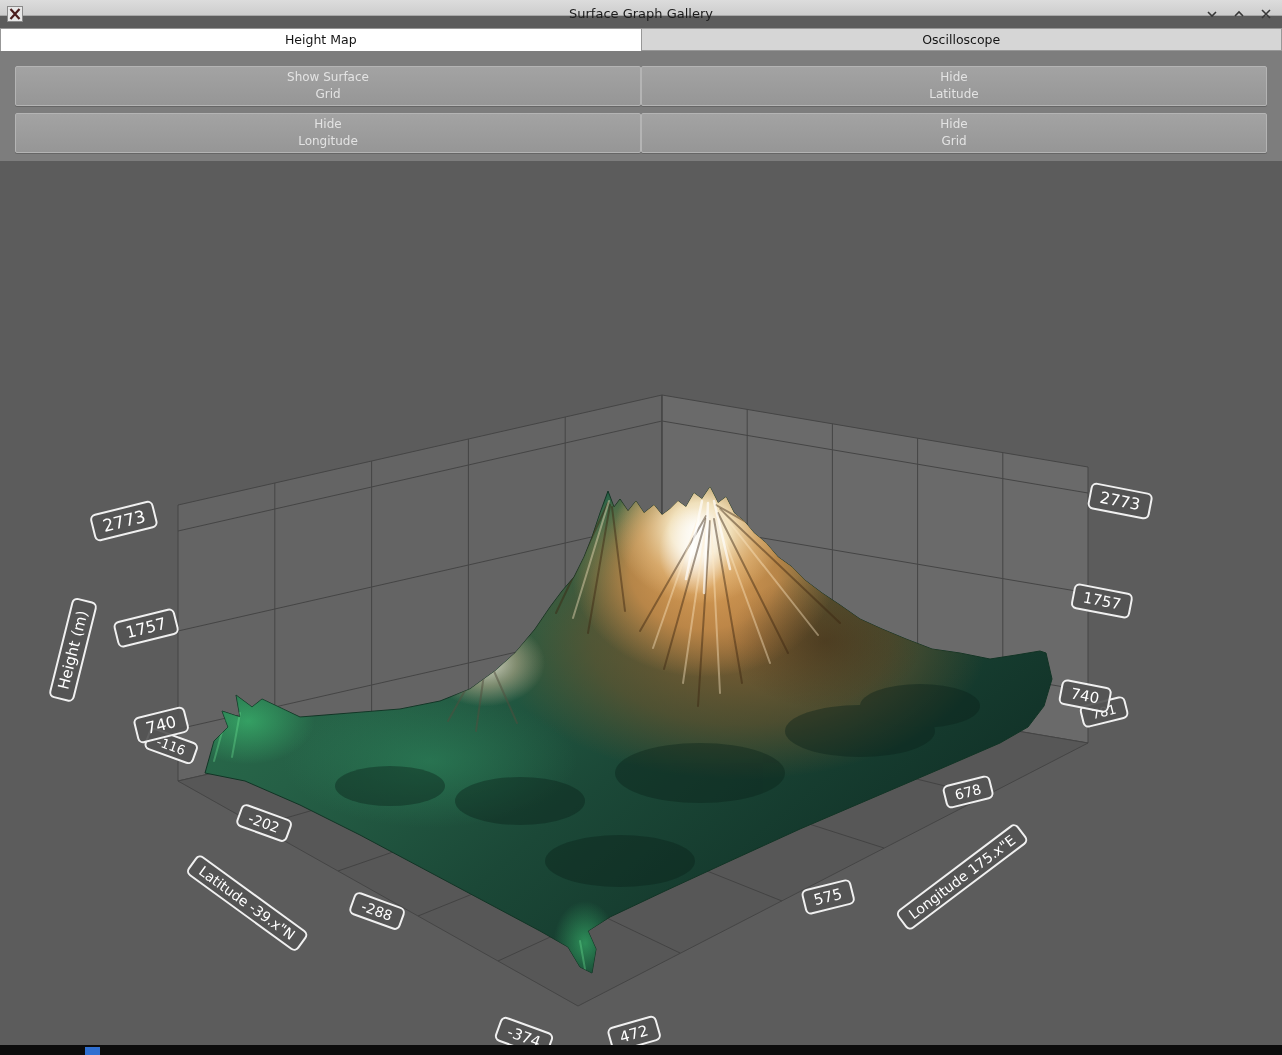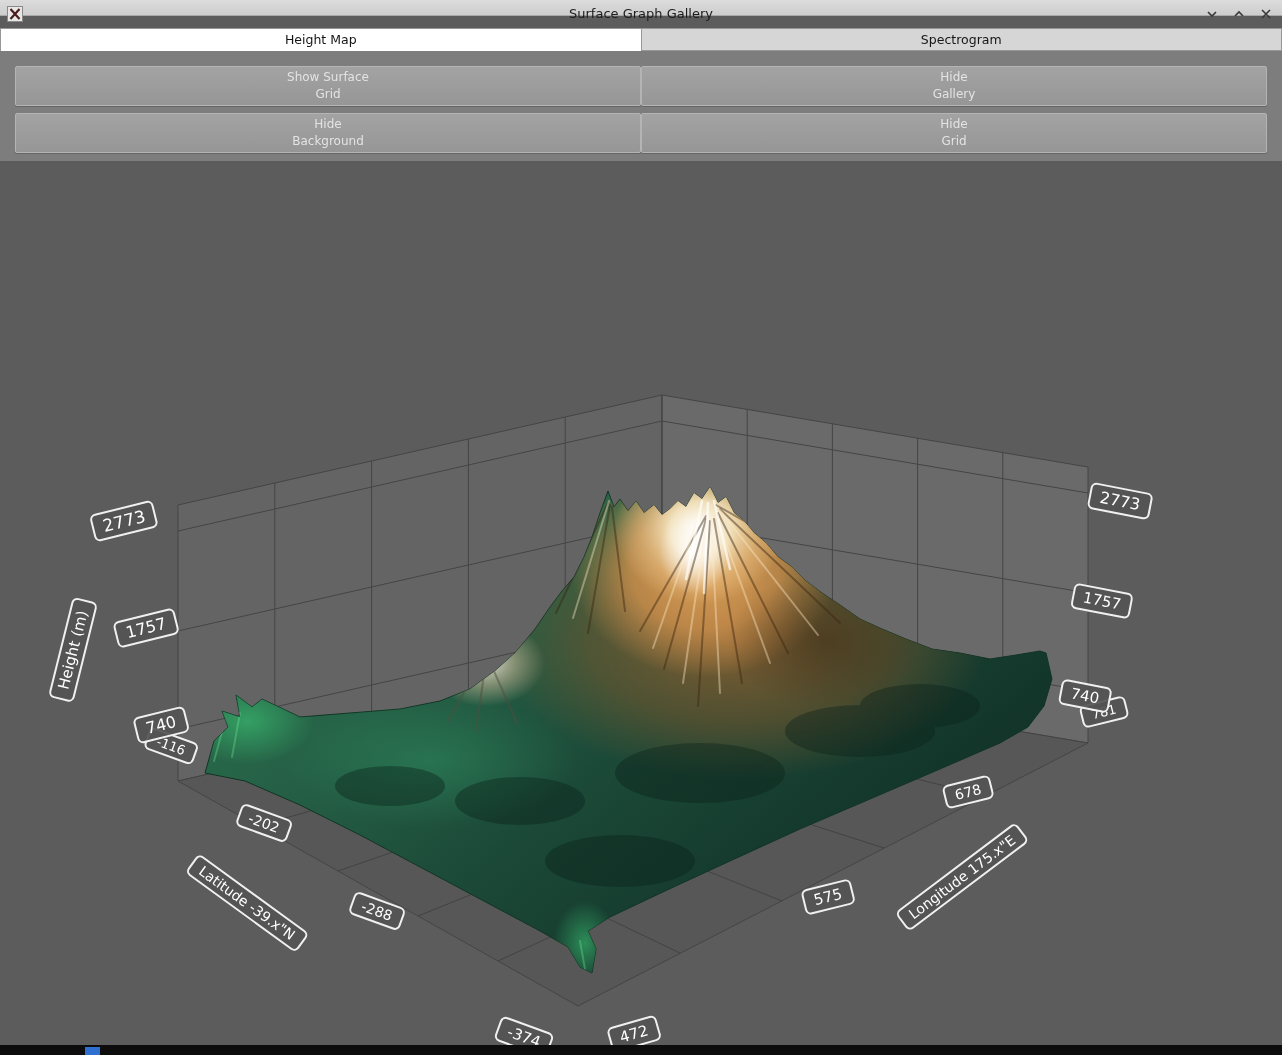--- a/index.html
+++ b/index.html
@@ -90,38 +90,38 @@
     <span class="win-btn">
       <svg width="14" height="14" viewBox="0 0 14 14">
           <path d="M3,3 L11,11 M11,3 L3,11" stroke="#383838" stroke-width="1.6"></path>
         </svg>
     </span>
   </span>
 </div>
 
 <div class="tabbar">
   <div class="tab selected">Height Map</div>
-  <div class="tab">Spectrogram</div>
+  <div class="tab">Oscilloscope</div>
 </div>
 
 <div class="toolbar">
   <div class="btn-row">
     <div class="tool-btn">
       <span>Show Surface</span>
       <span>Grid</span>
     </div>
     <div class="tool-btn">
       <span>Hide</span>
-      <span>Gallery</span>
+      <span>Latitude</span>
     </div>
   </div>
   <div class="btn-row">
     <div class="tool-btn">
       <span>Hide</span>
-      <span>Background</span>
+      <span>Longitude</span>
     </div>
     <div class="tool-btn">
       <span>Hide</span>
       <span>Grid</span>
     </div>
   </div>
 </div>
 
 <div class="plot">
   <svg width="1282" height="884" viewBox="0 0 1282 884">

